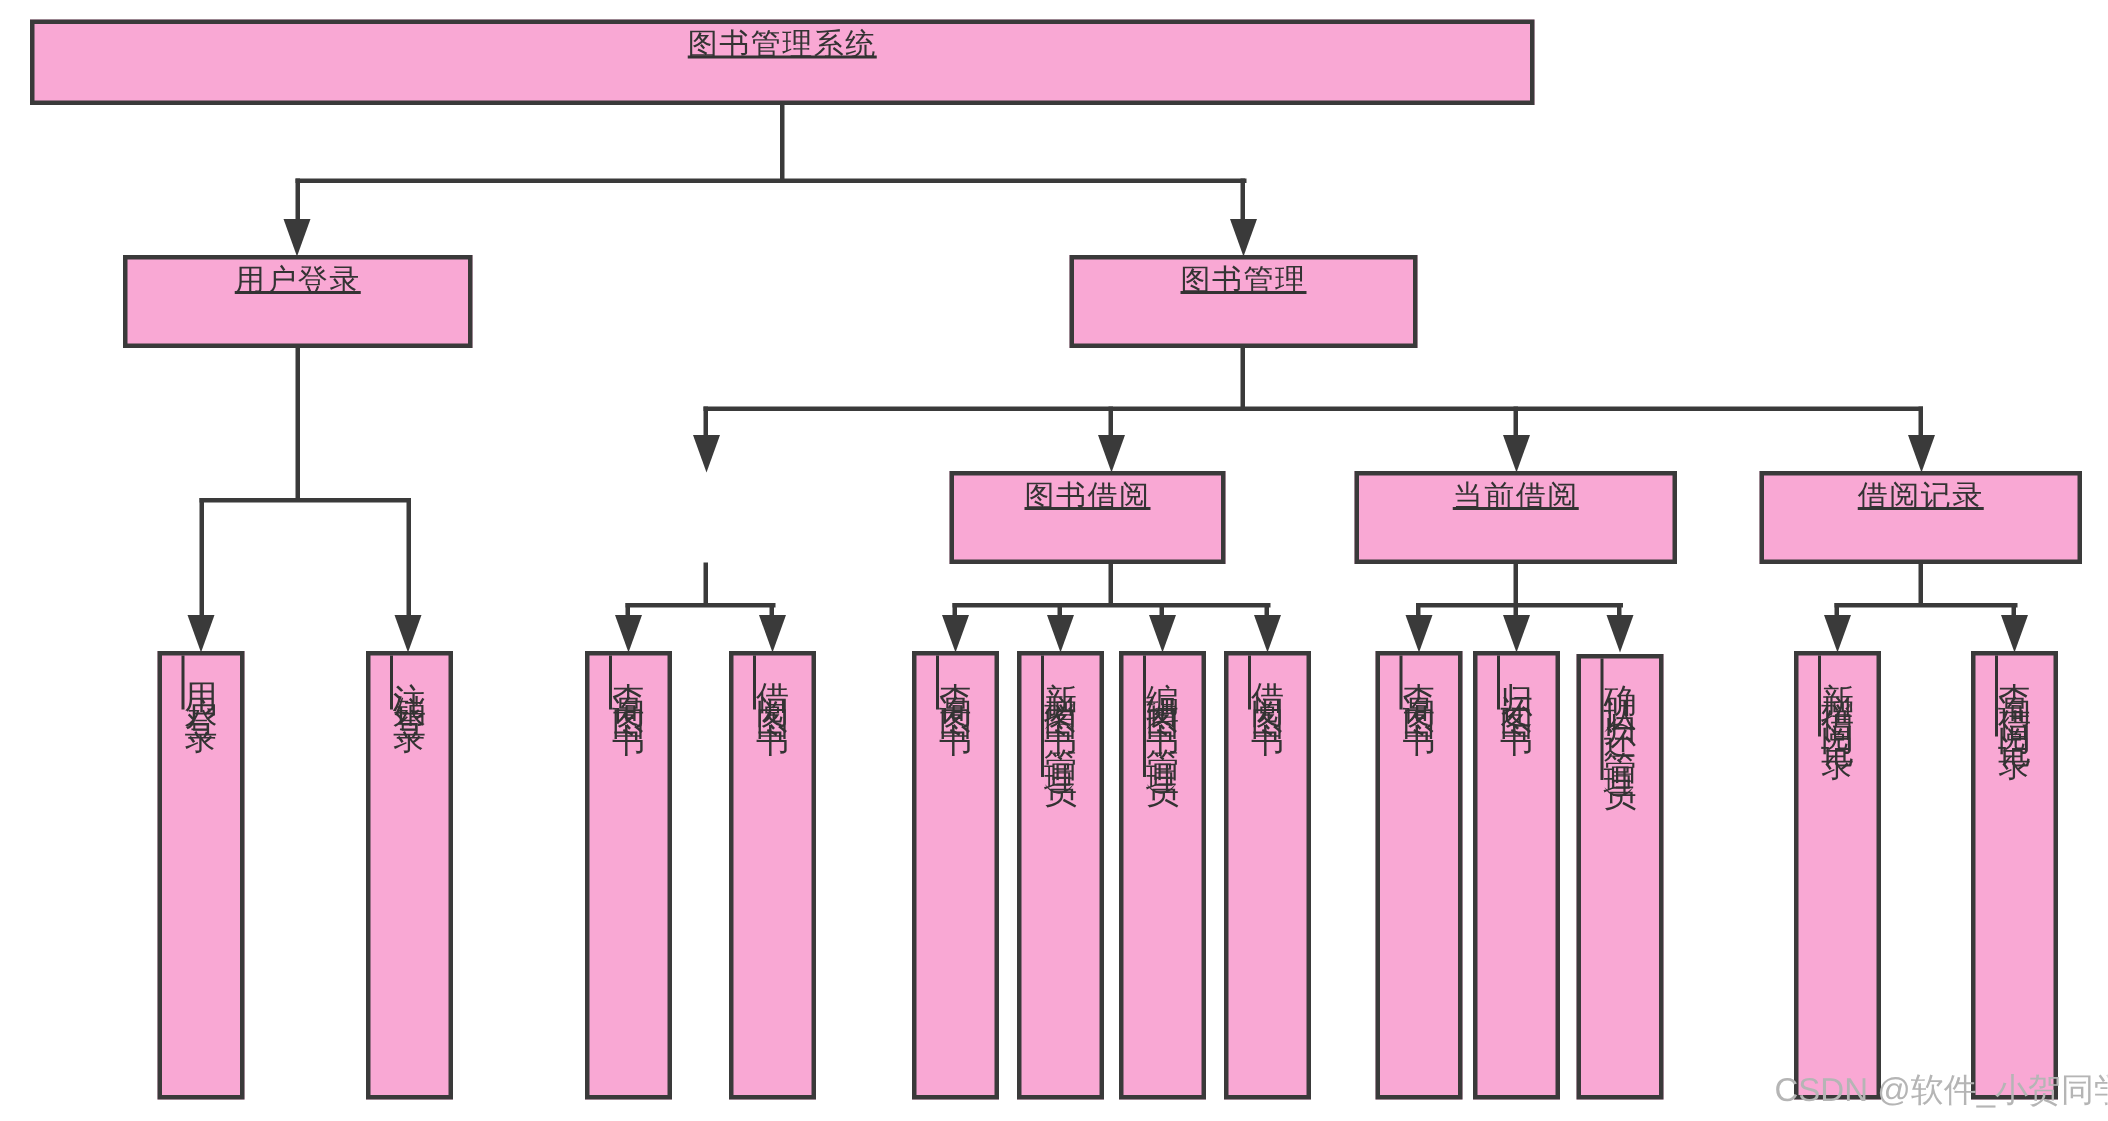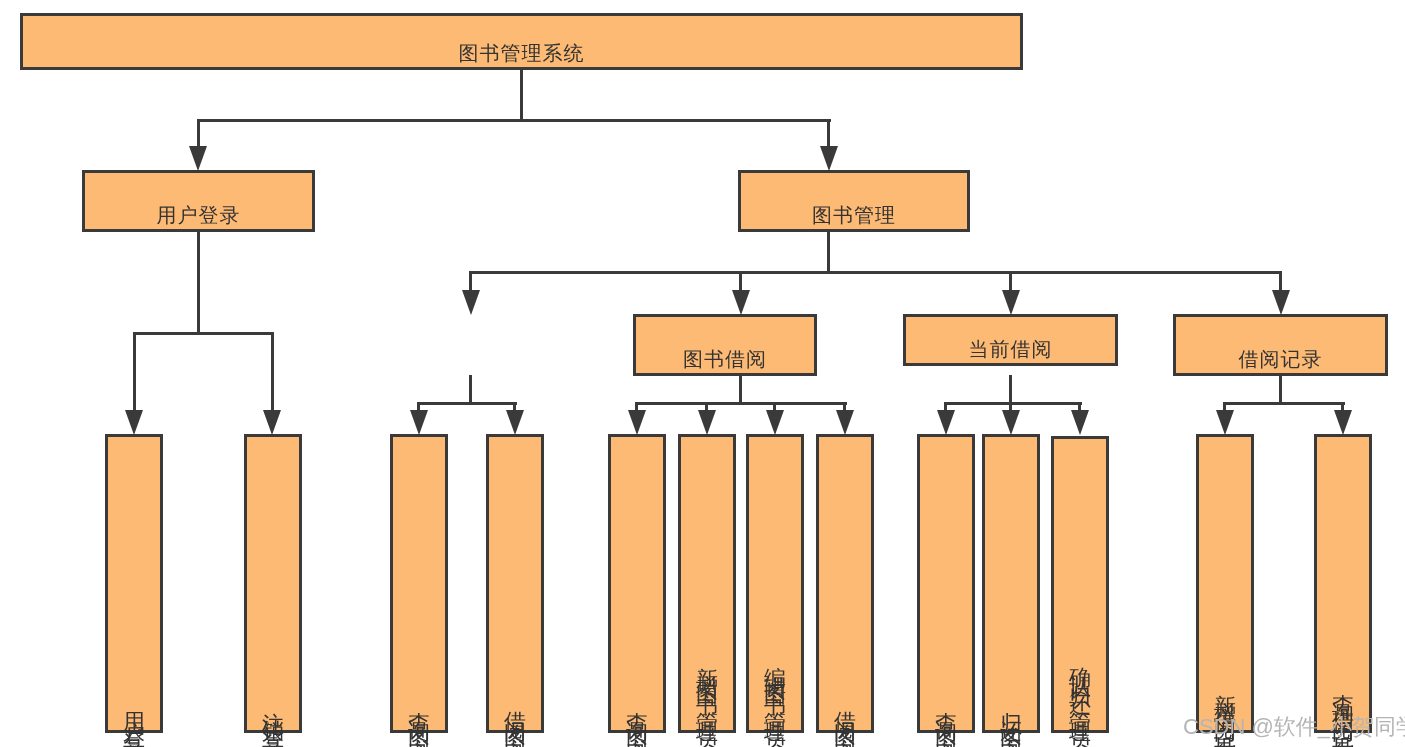--- a/index.html
+++ b/index.html
@@ -17,25 +17,26 @@
     position: relative;
     width: 1405px;
     height: 747px;
     background: var(--background);
     overflow: hidden;
   }
   .box {
     position: absolute;
     box-sizing: border-box;
     border: 3px solid var(--line);
-    background: #fdba74;
+    background: #f9a8d4;
     display: flex;
-    align-items: flex-end;
+    align-items: flex-start;
     justify-content: center;
     color: var(--text);
+    text-decoration: underline;
   }
   .box.h span {
     font-size: 20px;
     letter-spacing: 1px;
     white-space: nowrap;
   }
   .box.v span {
     writing-mode: vertical-rl;
     text-orientation: mixed;
     font-size: 22px;
@@ -82,21 +83,21 @@
   <div class="vline" style="left:520px;top:68px;height:52px"></div>
   <div class="hline" style="left:197px;top:119px;width:634px"></div>
   <div class="vline" style="left:197px;top:119px;height:30px"></div>
   <div class="vline" style="left:827px;top:119px;height:30px"></div>
   <div class="arrow" style="left:189px;top:146px"></div>
   <div class="arrow" style="left:820px;top:146px"></div>
 
   <div class="box h" style="left:82px;top:170px;width:233px;height:62px">
     <span>用户登录</span>
   </div>
-  <div class="box h" style="left:738px;top:170px;width:232px;height:62px">
+  <div class="box h" style="left:713px;top:170px;width:232px;height:62px">
     <span>图书管理</span>
   </div>
 
   <div class="vline" style="left:197px;top:231px;height:103px"></div>
   <div class="hline" style="left:133px;top:332px;width:141px"></div>
   <div class="vline" style="left:133px;top:332px;height:78px"></div>
   <div class="vline" style="left:271px;top:332px;height:78px"></div>
   <div class="arrow" style="left:125px;top:410px"></div>
   <div class="arrow" style="left:263px;top:410px"></div>
 
@@ -107,21 +108,21 @@
   <div class="vline" style="left:1009px;top:271px;height:22px"></div>
   <div class="vline" style="left:1279px;top:271px;height:22px"></div>
   <div class="arrow" style="left:462px;top:290px"></div>
   <div class="arrow" style="left:732px;top:290px"></div>
   <div class="arrow" style="left:1002px;top:290px"></div>
   <div class="arrow" style="left:1272px;top:290px"></div>
 
   <div class="box h" style="left:633px;top:314px;width:184px;height:62px">
     <span>图书借阅</span>
   </div>
-  <div class="box h" style="left:903px;top:314px;width:215px;height:52px">
+  <div class="box h" style="left:903px;top:314px;width:215px;height:62px">
     <span>当前借阅</span>
   </div>
   <div class="box h" style="left:1173px;top:314px;width:215px;height:62px">
     <span>借阅记录</span>
   </div>
 
   <div class="vline" style="left:469px;top:375px;height:29px"></div>
   <div class="hline" style="left:417px;top:402px;width:100px"></div>
   <div class="vline" style="left:417px;top:402px;height:10px"></div>
   <div class="vline" style="left:513px;top:402px;height:10px"></div>

